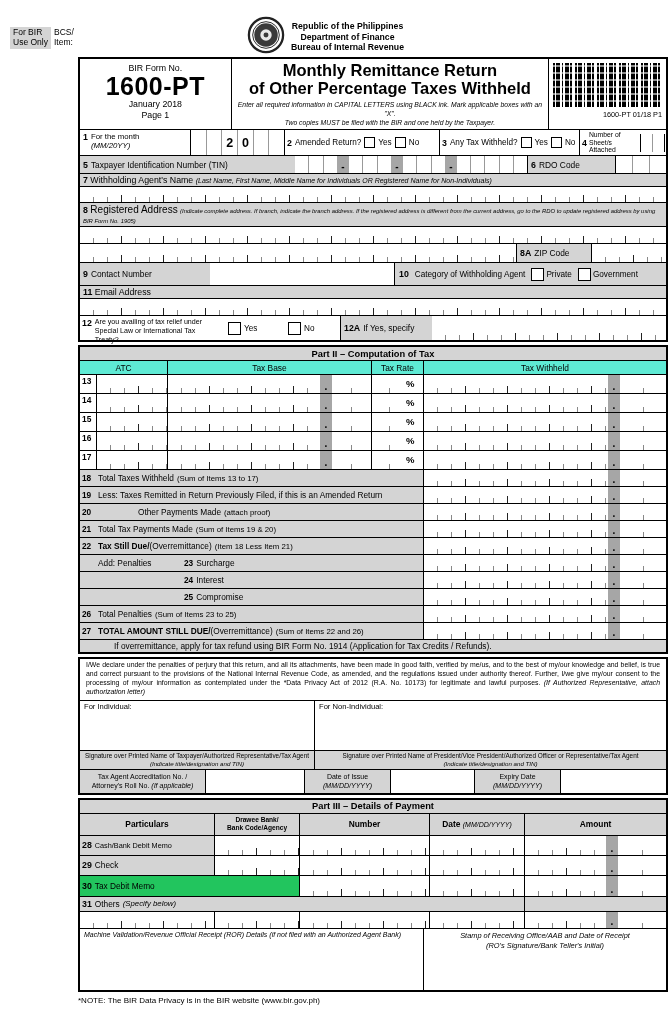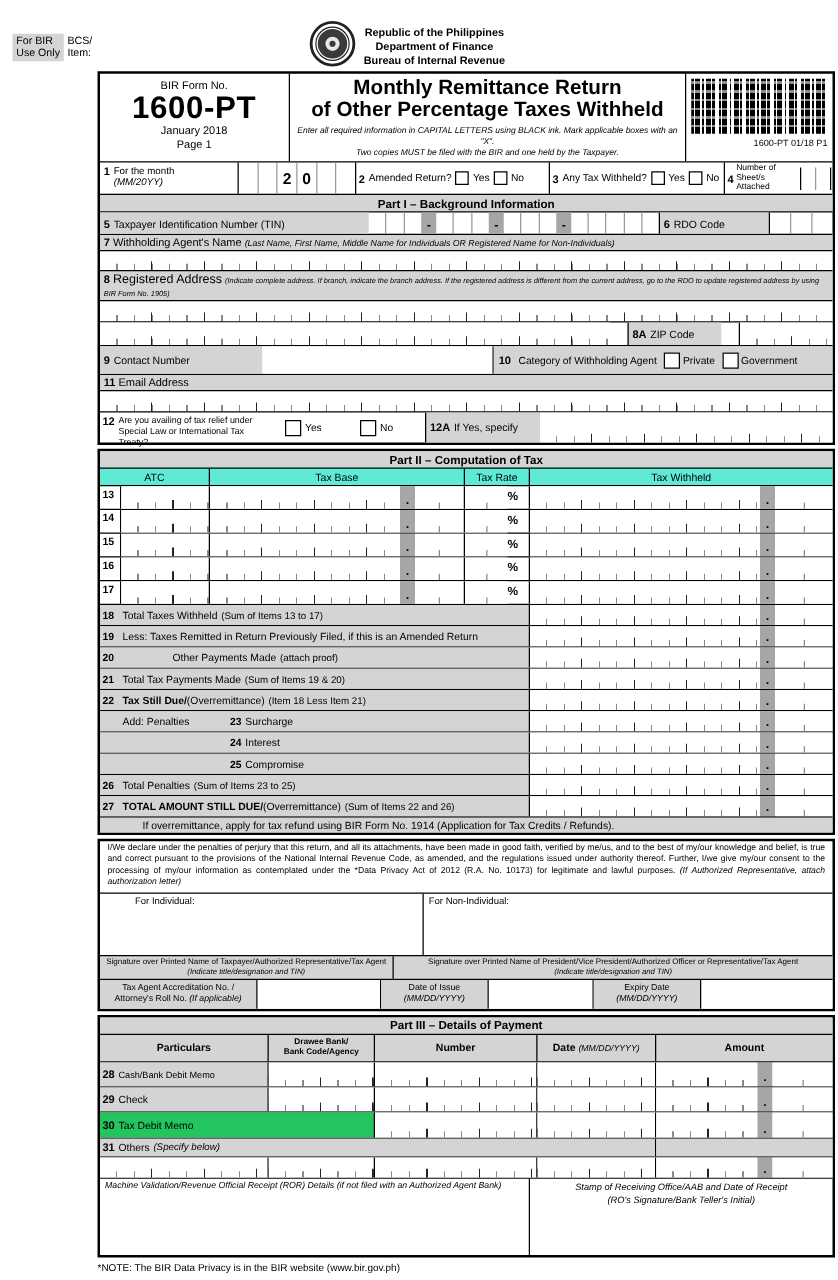--- a/index.html
+++ b/index.html
@@ -81,21 +81,21 @@
   .tin .grp > div:last-child { border-right:0; }
   .g3 { flex:3; } .g5 { flex:5; } .g3 > div, .g5 > div { flex:1; }
   .rdolbl { width:88px; border-left:1px solid #000; }
   .rdo { width:51px; border:0; border-left:1px solid #000; }
 
   .fieldrow16 { height:16px; } .fieldrow17 { height:17px; }
   .bandlbl { border-top:1px solid #000; background:#d4d4d4; padding:1px 3px; font-size:8.8px; }
   .bandlbl .note { font-size:7px; font-style:italic; }
   .bandlbl .tiny { font-size:5.9px; font-style:italic; }
 
-  .ziprow { height:19px;gap:14px; }
+  .ziprow { height:19px; }
   .ziplbl { width:75px; border-left:1px solid #000; }
   .zipcells { width:75px; border-left:1px solid #000; }
 
   .contact { height:23px; }
   .contactlbl { width:130px; }
   .contactinput { width:185px; background:#fff; border-right:1px solid #000; }
   .catlbl { flex:1 1 auto; display:flex; align-items:center; gap:6px; padding:0 4px; font-size:8.2px; }
 
   .relief { height:25px; font-size:8.2px; }
   .relief .q { width:140px; display:flex; gap:3px; padding:2px 0 0 2px; }
@@ -126,21 +126,21 @@
   .spre { width:86px; flex-shrink:0; }
   .snum2 { font-weight:bold; margin-right:3px; }
   .sb { font-weight:bold; } .sr {} .si { margin-left:3px; font-size:7.8px; }
   .indent { padding-left:40px; }
   .noterow { border-top:1px solid #000; background:#d4d4d4; font-size:8.3px; height:13px;
              padding:1px 0 0 34px; }
 
   
   .decl { font-size:6.9px; line-height:1.3; padding:2px 6px 3px 6px; text-align:justify; }
   .decl .lead { text-indent:14px; }
-  .sigcols { display:flex; height:50px; border-top:1px solid #000;padding-left:24px; }
+  .sigcols { display:flex; height:50px; border-top:1px solid #000; }
   .sigL { width:235px; border-right:1px solid #000; font-size:7.6px; padding:1px 4px; }
   .sigR { flex:1 1 auto; font-size:7.6px; padding:1px 4px; }
   .caprow { display:flex; border-top:1px solid #000; height:19px; background:#d4d4d4; text-align:center; }
   .caprow .cl { width:235px; border-right:1px solid #000; } .caprow .cr { flex:1 1 auto; }
   .cap1 { font-size:6.4px; line-height:1.3; padding-top:1px; } .cap2 { font-size:6.2px; font-style:italic; }
   .accrow { display:flex; border-top:1px solid #000; height:24px; font-size:7px; text-align:center; }
   .accrow .gl { background:#d4d4d4; display:flex; flex-direction:column; justify-content:center; line-height:1.3; }
   .acc1 { width:125px; } .accin { width:100px; background:#fff; border-left:1px solid #000; border-right:1px solid #000; }
   .doi { width:85px; } .doiin { width:85px; background:#fff; border-left:1px solid #000; border-right:1px solid #000; }
   .exp { width:85px; } .expin { flex:1 1 auto; background:#fff; border-left:1px solid #000; }
@@ -269,21 +269,20 @@
             <div>Number of</div>
             <div>Sheet/s Attached</div>
           </div>
           <div class="cells shcells">
             <div></div>
             <div></div>
           </div>
         </div>
       </div>
 
-      <div class="band">Part I – Background Information</div>
 
       <div class="r tinrow">
         <div class="lbl tinlbl">
           <span class="num">5</span>
           <span>Taxpayer Identification Number (TIN)</span>
         </div>
         <div class="tin">
           <div class="grp g3">
               <div></div>
               <div></div>

